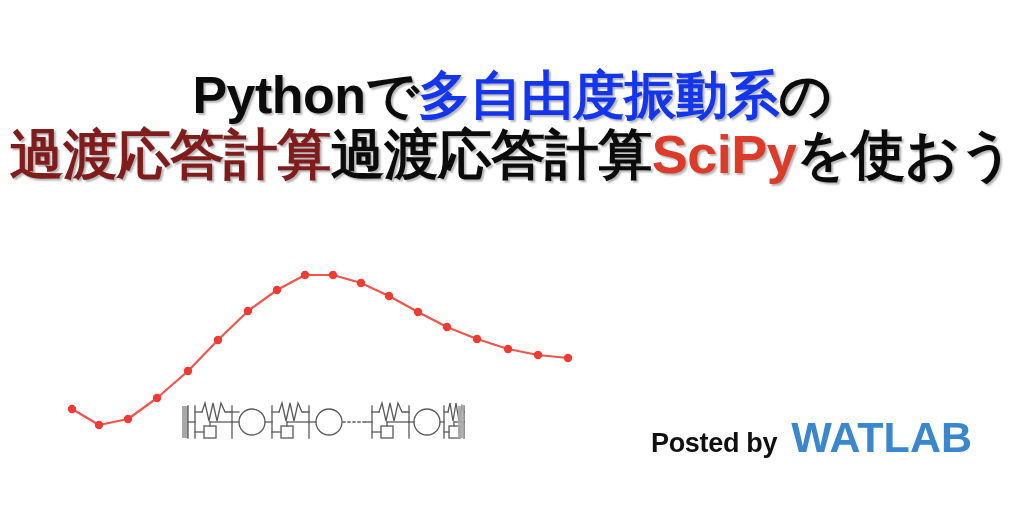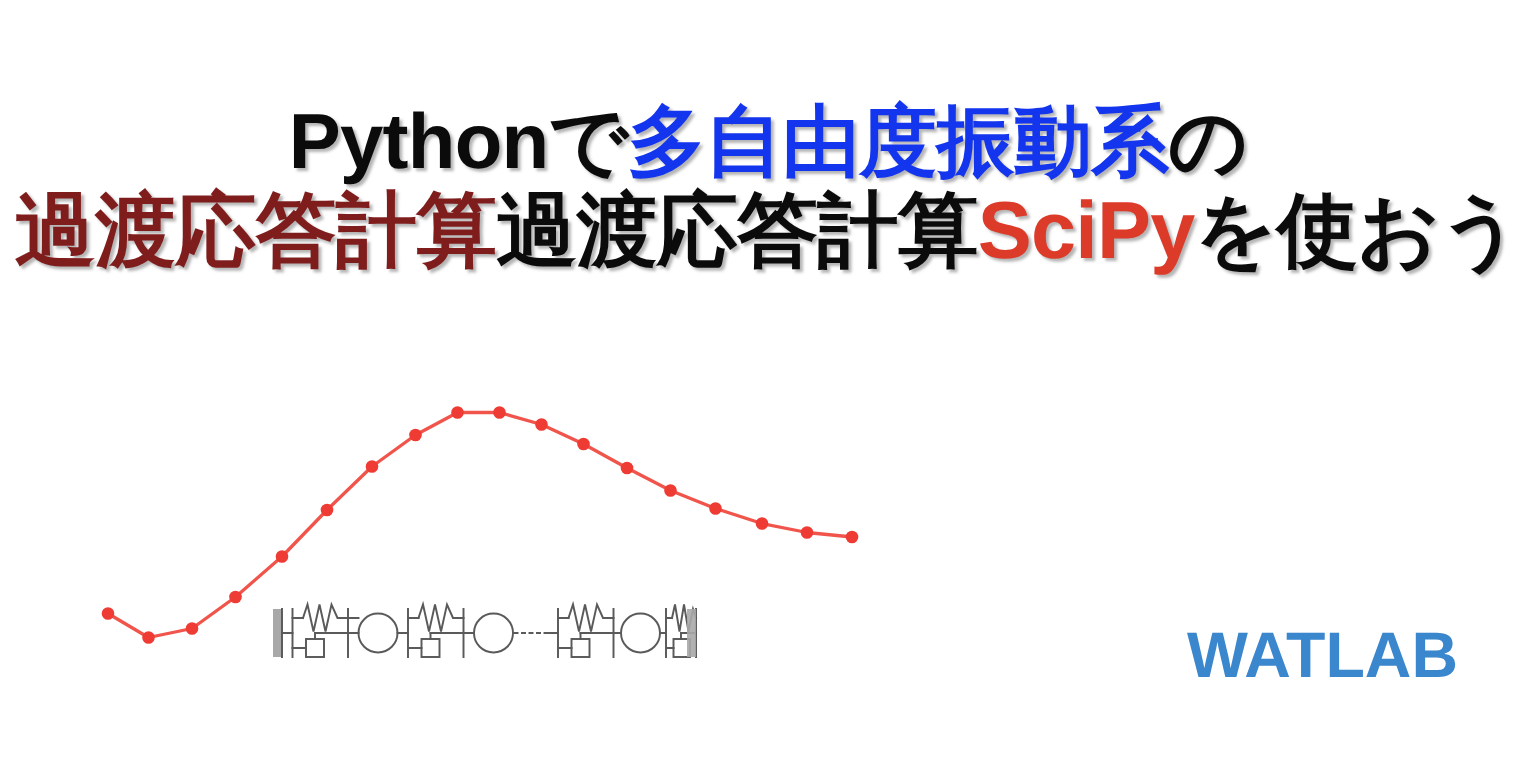--- a/index.html
+++ b/index.html
@@ -197,16 +197,17 @@
 
         <g>
           <line x1="284" y1="10" x2="284" y2="42"></line>
         </g>
       </g>
       <rect x="278" y="10" width="6" height="32" fill="#a8a8a8" stroke="none" opacity="0.9"></rect>
     </svg>
   </div>
 
   <div id="credit">
+    <span id="credit-posted-by">Posted by</span>
     <span id="credit-brand">WATLAB</span>
   </div>
 
 </div>
 
 </body></html>

